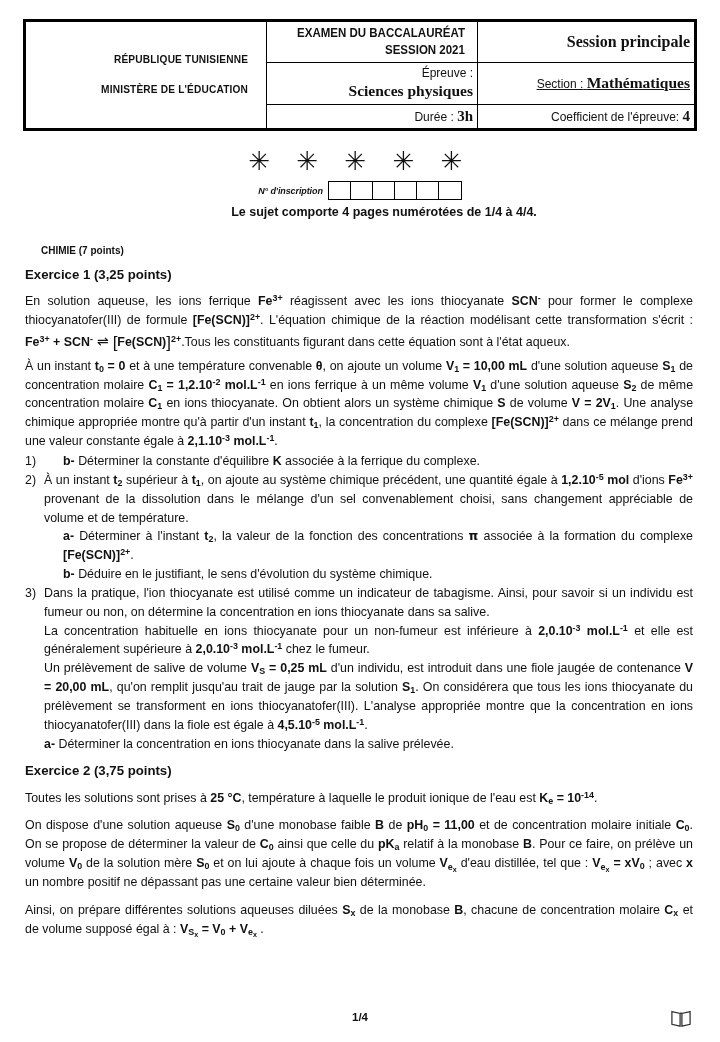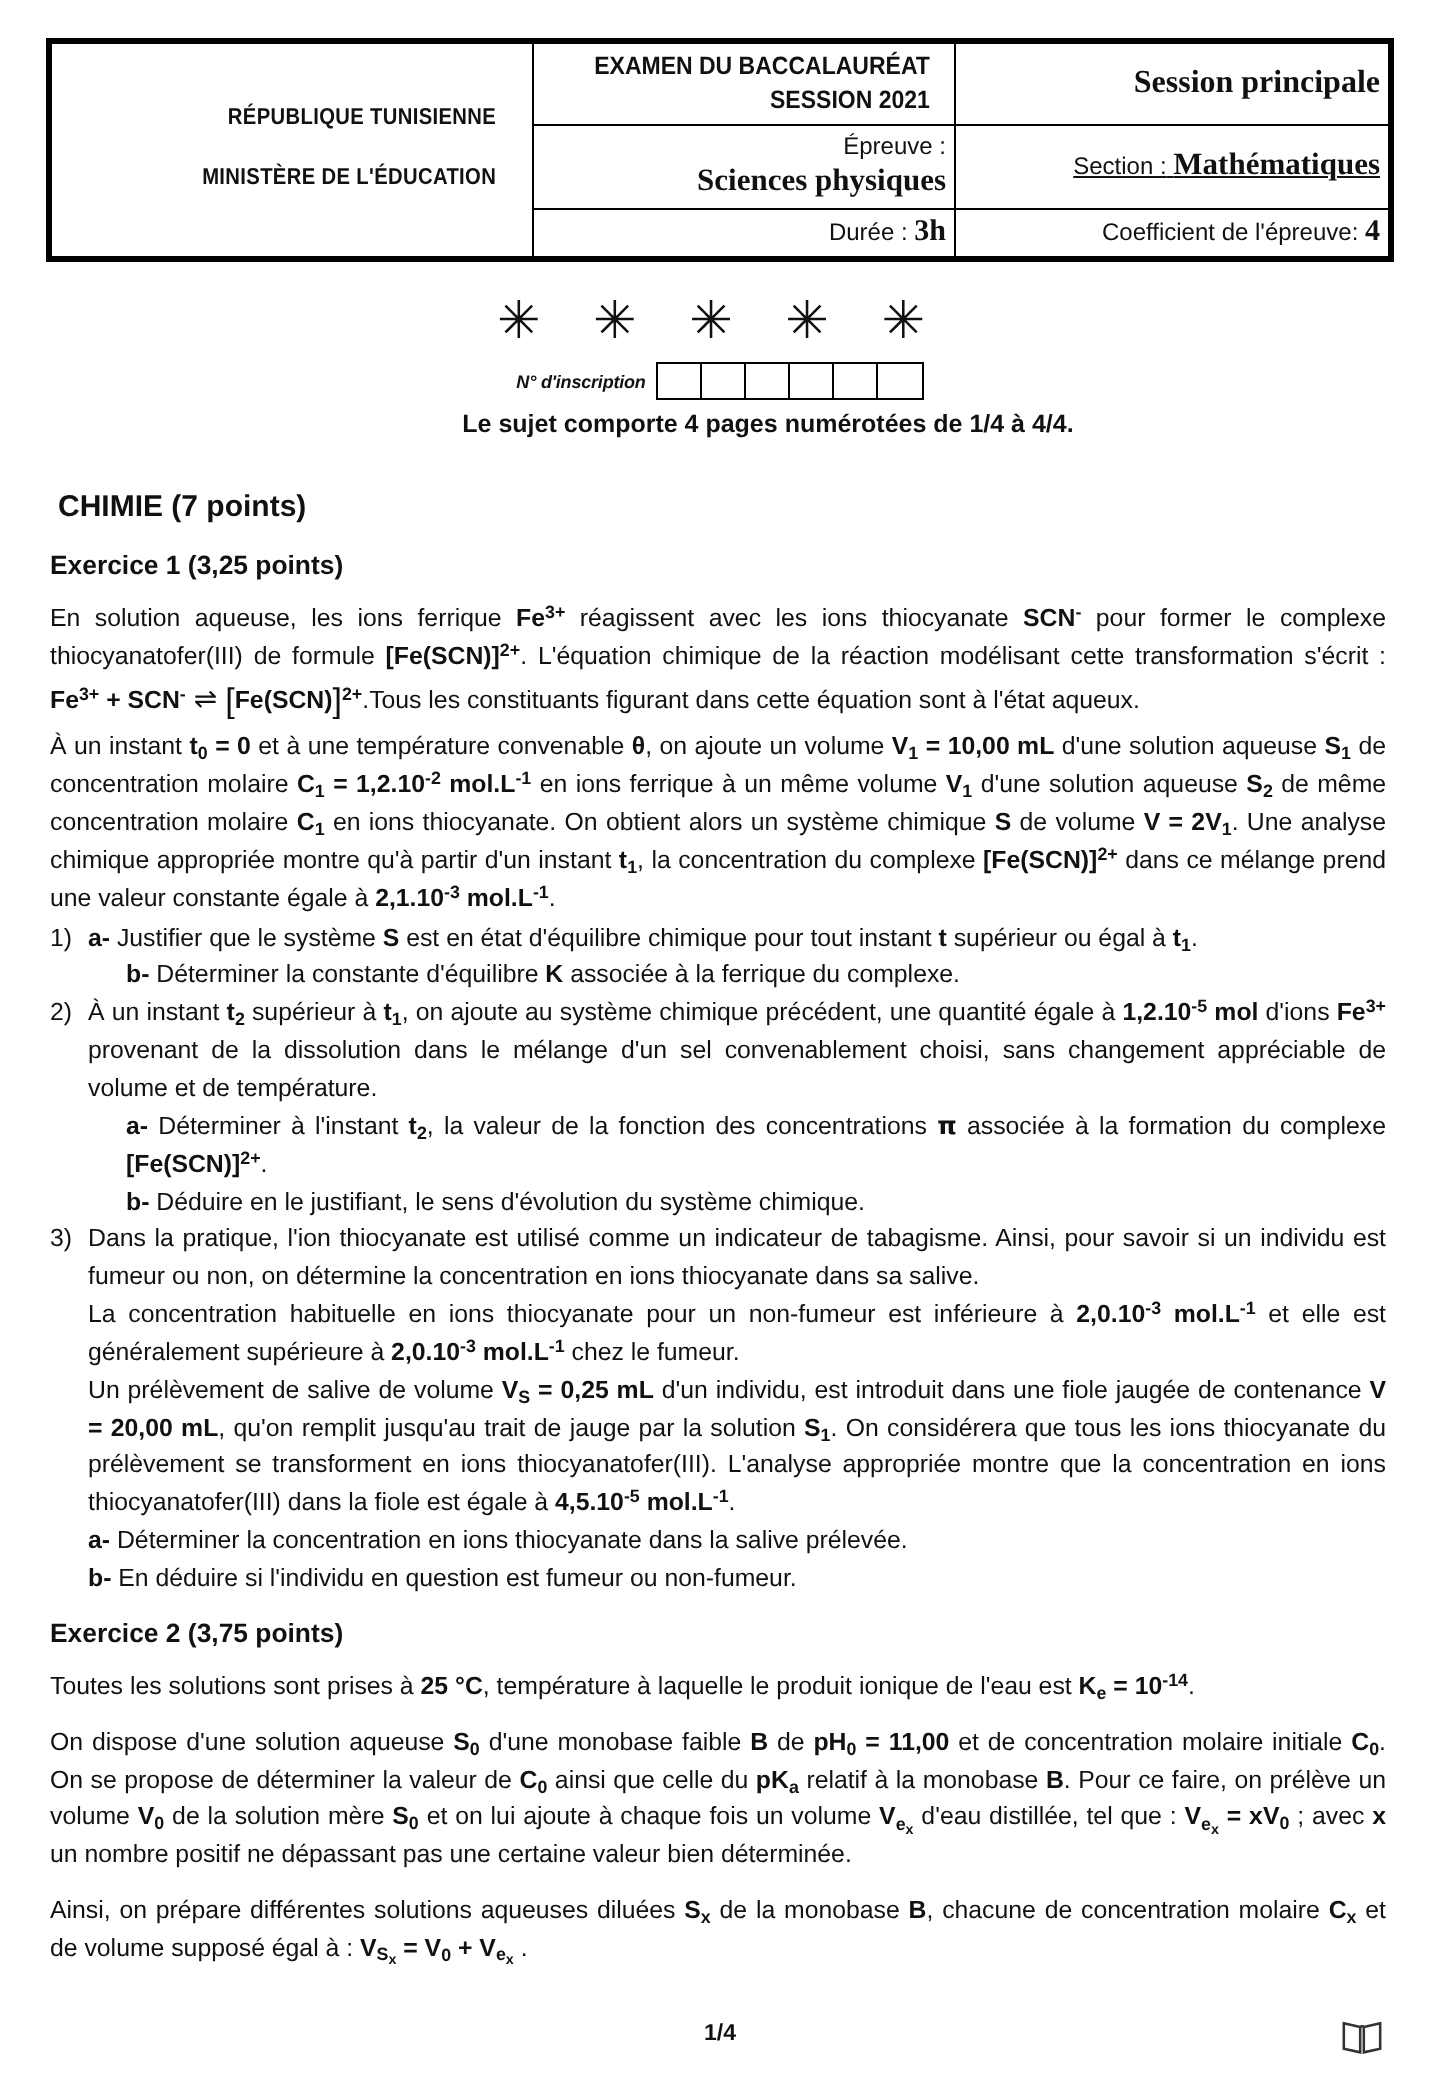--- a/index.html
+++ b/index.html
@@ -153,22 +153,22 @@
   .content {
     position: absolute;
     left: 25px;
     top: 243px;
     width: 668px;
     font-size: 12.4px;
     line-height: 1.52;
   }
   .sec-title {
     font-weight: bold;
-    font-size: 15px;
-    margin: 0 0 7px 4px;
+    font-size: 10px;
+    margin: 0 0 7px 16px;
   }
   .ex-title {
     font-weight: bold;
     font-size: 13.2px;
     margin: 0 0 7px 0;
   }
   p.para {
     margin: 0 0 1px 0;
     text-align: justify;
   }
@@ -309,36 +309,34 @@
 
     <div class="ex-title">Exercice 1 (3,25 points)</div>
 
     <p class="para"><span>En solution aqueuse, les ions ferrique </span><b>Fe</b><b><sup>3+</sup></b><span> réagissent avec les ions thiocyanate </span><b>SCN</b><b><sup>-</sup></b><span> pour former le complexe thiocyanatofer(III) de formule </span><b>[Fe(SCN)]</b><b><sup>2+</sup></b><span>. L'équation chimique de la réaction modélisant cette transformation s'écrit : </span><span class="eqn"><b>Fe</b><b><sup>3+</sup></b><b> + </b><b>SCN</b><b><sup>-</sup></b><span class="eqarrow">⇌</span><b class="bigbr">[</b><b>Fe(SCN)</b><b class="bigbr">]</b><b><sup>2+</sup></b></span><span>.Tous les constituants figurant dans cette équation sont à l'état aqueux.</span></p>
 
     <p class="para"><span>À un instant </span><b>t</b><b><sub>0</sub></b><b> = 0</b><span> et à une température convenable </span><b>θ</b><span>, on ajoute un volume </span><b>V</b><b><sub>1</sub></b><b> = 10,00 mL</b><span> d'une solution aqueuse </span><b>S</b><b><sub>1</sub></b><span> de concentration molaire </span><b>C</b><b><sub>1</sub></b><b> = 1,2.10</b><b><sup>-2</sup></b><b> mol.L</b><b><sup>-1</sup></b><span> en ions ferrique à un même volume </span><b>V</b><b><sub>1</sub></b><span> d'une solution aqueuse </span><b>S</b><b><sub>2</sub></b><span> de même concentration molaire </span><b>C</b><b><sub>1</sub></b><span> en ions thiocyanate. On obtient alors un système chimique </span><b>S</b><span> de volume </span><b>V = 2V</b><b><sub>1</sub></b><span>. Une analyse chimique appropriée montre qu'à partir d'un instant </span><b>t</b><b><sub>1</sub></b><span>, la concentration du complexe </span><b>[Fe(SCN)]</b><b><sup>2+</sup></b><span> dans ce mélange prend une valeur constante égale à </span><b>2,1.10</b><b><sup>-3</sup></b><b> mol.L</b><b><sup>-1</sup></b><span>.</span></p>
 
     <ul class="qlist">
       <li>
         <span class="qnum">1)</span>
-        <span><b>a-</b><span> Justifier que le système </span><b>S</b><span> est en état d'équilibre chimique pour tout instant </span><b>t</b><span> supérieur ou égal à </span><b>t</b><b><sub>1</sub></b><span>.</span></span>
         <div class="sub"><b>b-</b><span> Déterminer la constante d'équilibre </span><b>K</b><span> associée à la ferrique du complexe.</span></div>
       </li>
       <li>
         <span class="qnum">2)</span>
         <span><span> À un instant </span><b>t</b><b><sub>2</sub></b><span> supérieur à </span><b>t</b><b><sub>1</sub></b><span>, on ajoute au système chimique précédent, une quantité égale à </span><b>1,2.10</b><b><sup>-5</sup></b><b> mol</b><span> d'ions </span><b>Fe</b><b><sup>3+</sup></b><span> provenant de la dissolution dans le mélange d'un sel convenablement choisi, sans changement appréciable de volume et de température.</span></span>
         <div class="sub"><b>a-</b><span> Déterminer à l'instant </span><b>t</b><b><sub>2</sub></b><span>, la valeur de la fonction des concentrations </span><b class="pisym">π</b><span> associée à la formation du complexe </span><b>[Fe(SCN)]</b><b><sup>2+</sup></b><span>.</span></div>
         <div class="sub"><b>b-</b><span> Déduire en le justifiant, le sens d'évolution du système chimique.</span></div>
       </li>
       <li>
         <span class="qnum">3)</span>
         <span> Dans la pratique, l'ion thiocyanate est utilisé comme un indicateur de tabagisme. Ainsi, pour savoir si un individu est fumeur ou non, on détermine la concentration en ions thiocyanate dans sa salive.</span>
         <div><span>La concentration habituelle en ions thiocyanate pour un non-fumeur est inférieure à </span><b>2,0.10</b><b><sup>-3</sup></b><b> mol.L</b><b><sup>-1</sup></b><span> et elle est généralement supérieure à </span><b>2,0.10</b><b><sup>-3</sup></b><b> mol.L</b><b><sup>-1</sup></b><span> chez le fumeur.</span></div>
         <div><span>Un prélèvement de salive de volume </span><b>V</b><b><sub>S</sub></b><b> = 0,25 mL</b><span> d'un individu, est introduit dans une fiole jaugée de contenance </span><b>V = 20,00 mL</b><span>, qu'on remplit jusqu'au trait de jauge par la solution </span><b>S</b><b><sub>1</sub></b><span>. On considérera que tous les ions thiocyanate du prélèvement se transforment en ions thiocyanatofer(III). L'analyse appropriée montre que la concentration en ions thiocyanatofer(III) dans la fiole est égale à </span><b>4,5.10</b><b><sup>-5</sup></b><b> mol.L</b><b><sup>-1</sup></b><span>.</span></div>
         <div><b>a-</b><span> Déterminer la concentration en ions thiocyanate dans la salive prélevée.</span></div>
-        <div><b>b-</b><span> En déduire si l'individu en question est fumeur ou non-fumeur.</span></div>
       </li>
     </ul>
 
     <div class="ex-title" style="margin-top:8px">Exercice 2 (3,75 points)</div>
 
     <p class="para spaced"><span>Toutes les solutions sont prises à </span><b>25 °C</b><span>, température à laquelle le produit ionique de l'eau est </span><b>K</b><b><sub>e</sub></b><b> = 10</b><b><sup>-14</sup></b><span>.</span></p>
 
     <p class="para spaced"><span>On dispose d'une solution aqueuse </span><b>S</b><b><sub>0</sub></b><span> d'une monobase faible </span><b>B</b><span> de </span><b>pH</b><b><sub>0</sub></b><b> = 11,00</b><span> et de concentration molaire initiale </span><b>C</b><b><sub>0</sub></b><span>. On se propose de déterminer la valeur de </span><b>C</b><b><sub>0</sub></b><span> ainsi que celle du </span><b>pK</b><b><sub>a</sub></b><span> relatif à la monobase </span><b>B</b><span>. Pour ce faire, on prélève un volume </span><b>V</b><b><sub>0</sub></b><span> de la solution mère </span><b>S</b><b><sub>0</sub></b><span> et on lui ajoute à chaque fois un volume </span><b class="vsub"><span>V</span><sub><span>e</span><sub>x</sub></sub></b><span> d'eau distillée, tel que : </span><b class="vsub"><span>V</span><sub><span>e</span><sub>x</sub></sub></b><b> = xV</b><b><sub>0</sub></b><span> ; avec </span><b>x</b><span> un nombre positif ne dépassant pas une certaine valeur bien déterminée.</span></p>
 
     <p class="para"><span>Ainsi, on prépare différentes solutions aqueuses diluées </span><b>S</b><b><sub>x</sub></b><span> de la monobase </span><b>B</b><span>, chacune de concentration molaire </span><b>C</b><b><sub>x</sub></b><span> et de volume supposé égal à : </span><b class="vsub"><span>V</span><sub><span>S</span><sub>x</sub></sub></b><b> = V</b><b><sub>0</sub></b><b> + V</b><b class="vsub"><sub><span>e</span><sub>x</sub></sub></b><span> .</span></p>

